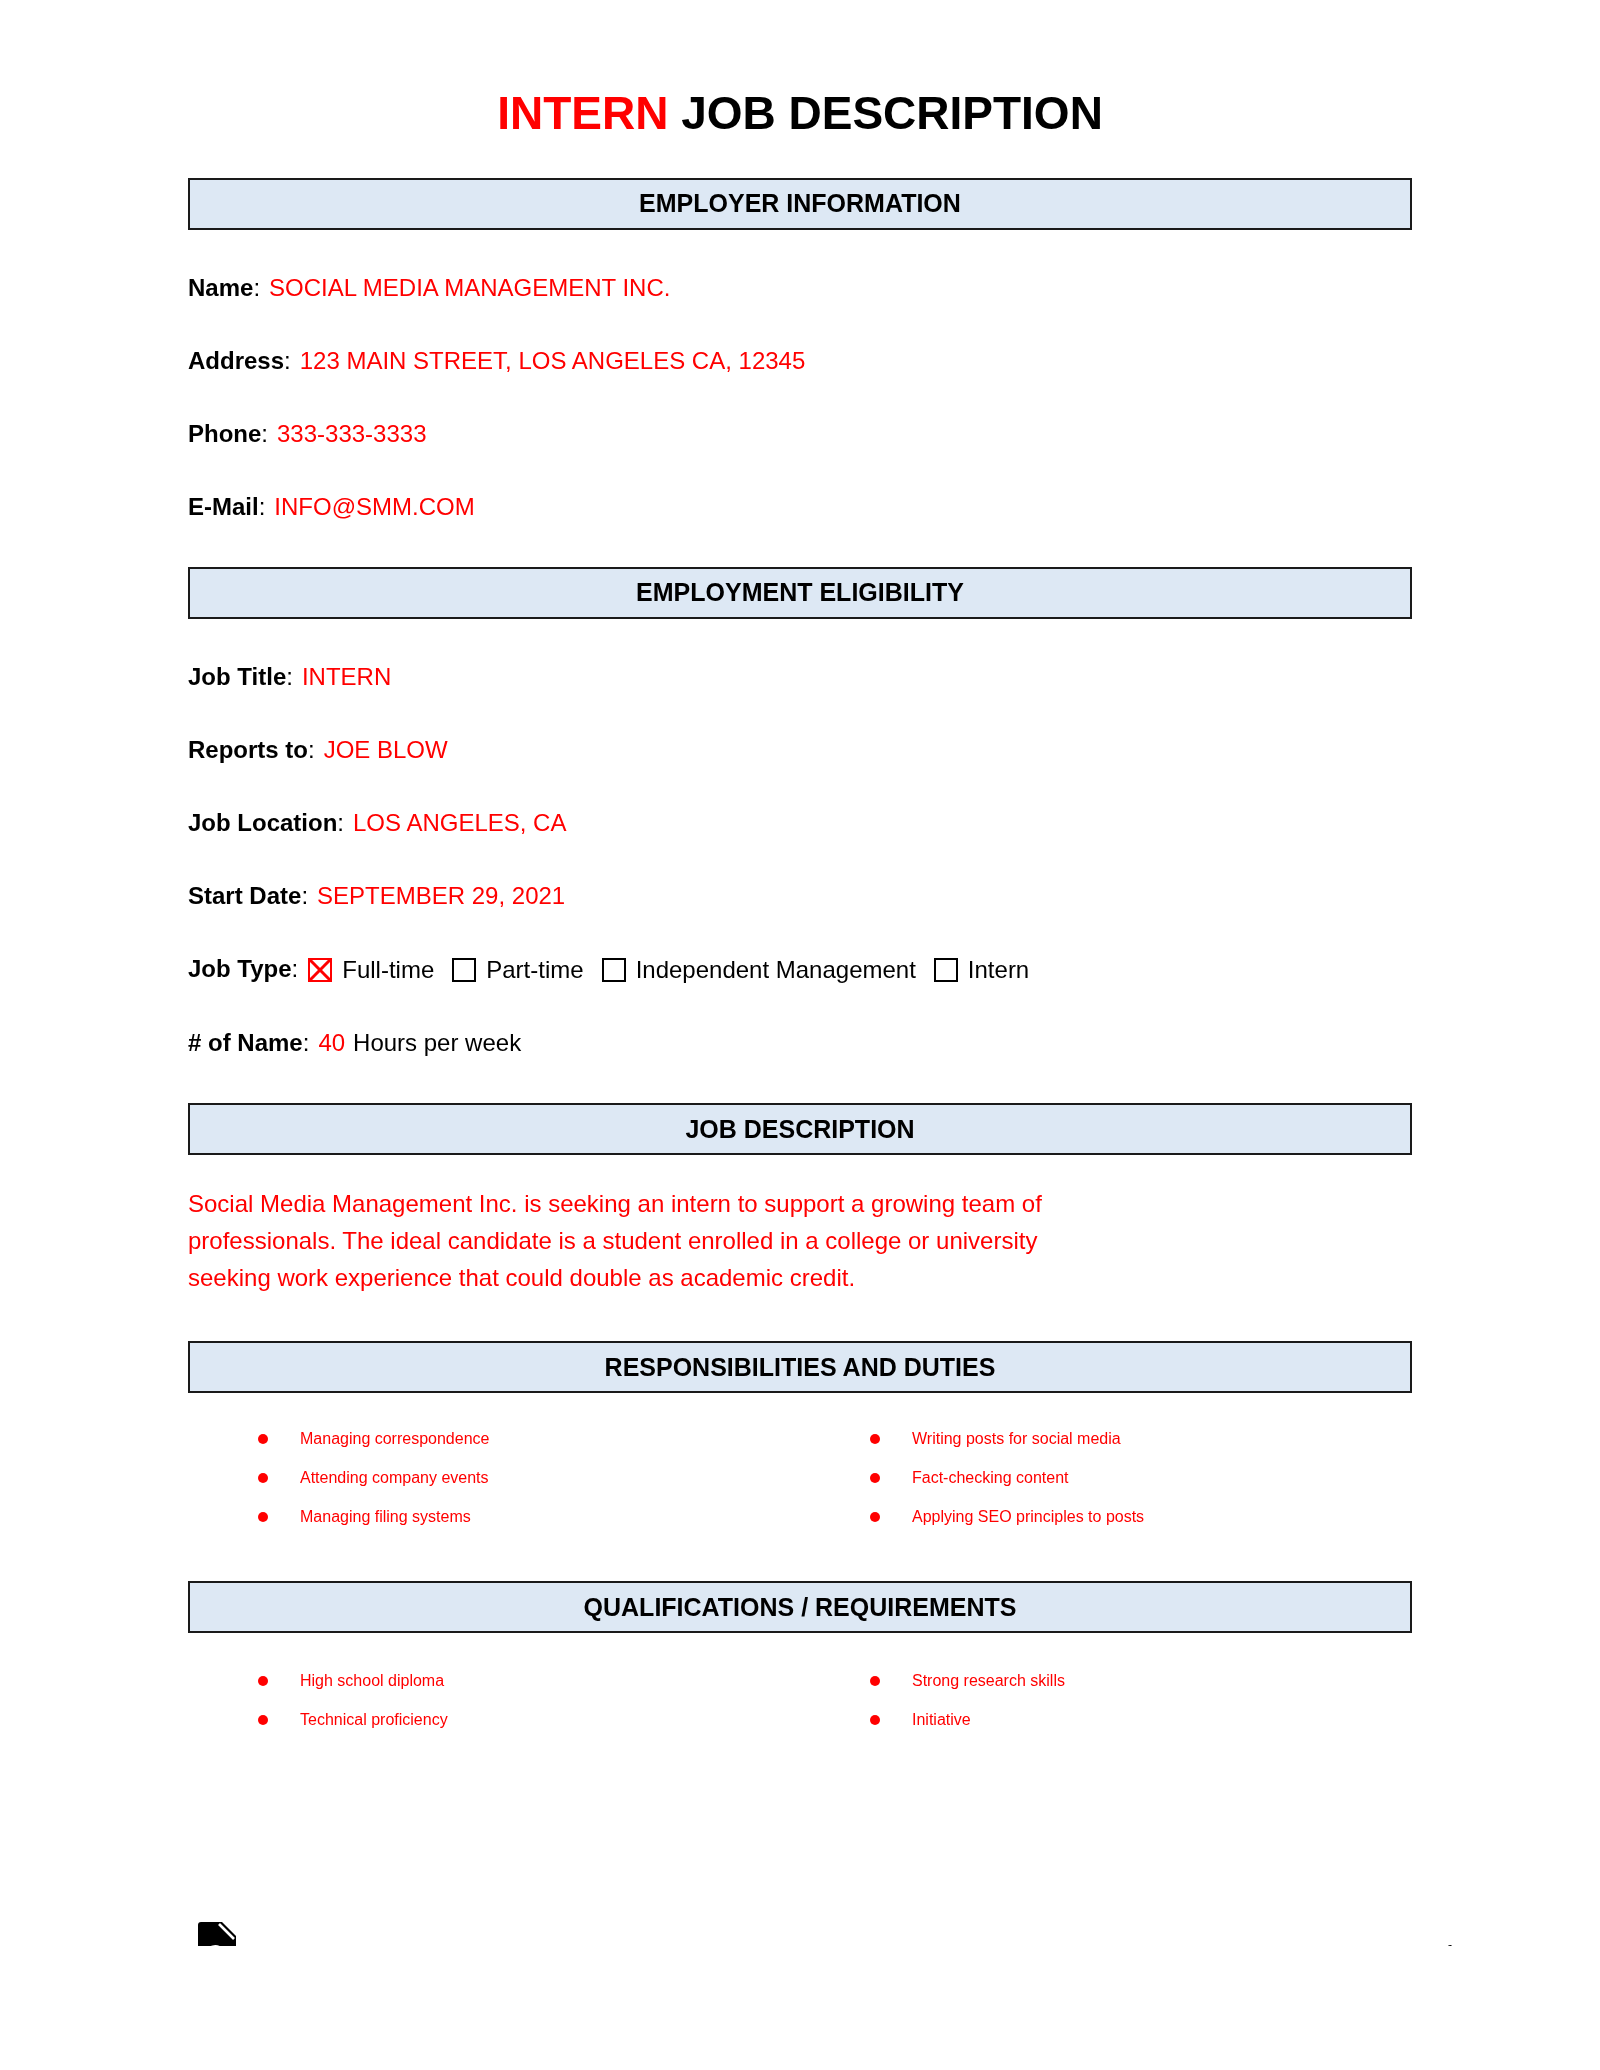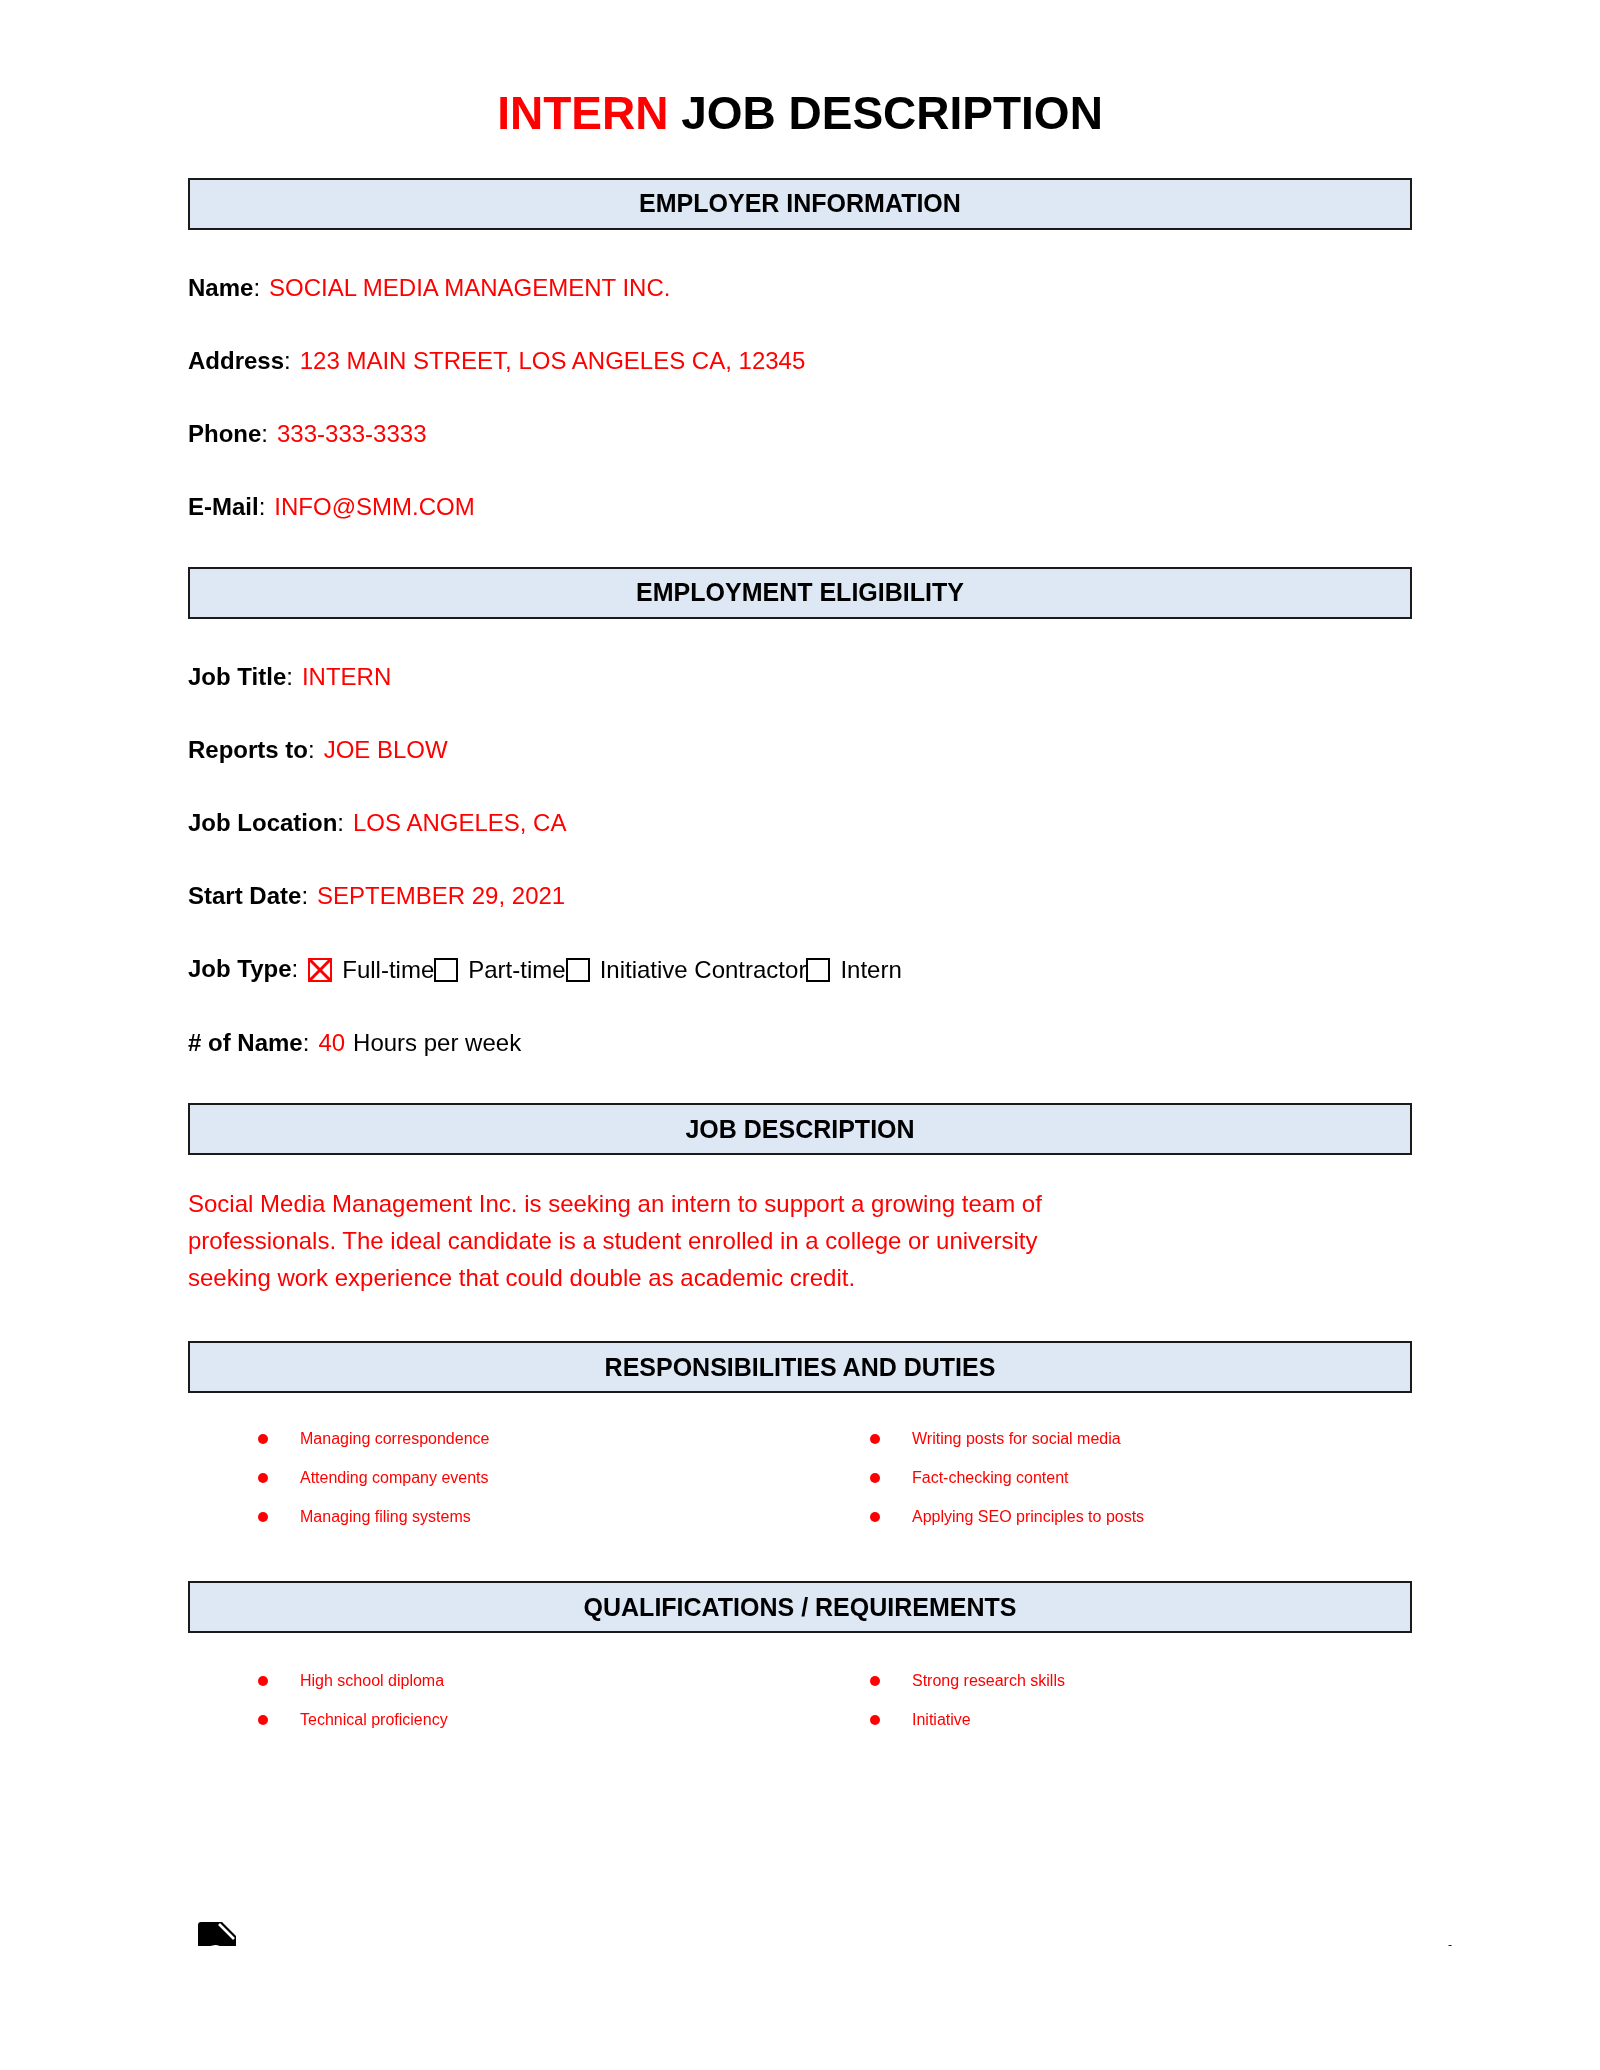--- a/index.html
+++ b/index.html
@@ -26,21 +26,21 @@
     display:flex;align-items:center;justify-content:center;
     font-size:25px;font-weight:bold;color:#000;
   }
   .secbox.first{margin-top:38px;}
   .field{margin:43px 0 0;font-size:24px;line-height:30px;}
   .lbl{font-weight:bold;color:#000;}
   .sep{color:#000;}
   .val{color:var(--accent-red);margin-left:9px;}
   .suffix{color:#000;margin-left:8px;}
   
-  .opts{display:inline-flex;align-items:center;margin-left:10px;vertical-align:middle;}
+  .opts{display:inline-flex;align-items:center;gap:18px;margin-left:10px;vertical-align:middle;}
   .opt{display:inline-flex;align-items:center;}
   .cbx{
     display:inline-block;width:24px;height:24px;border:2px solid #000;
     position:relative;margin-right:10px;overflow:hidden;flex:0 0 auto;
   }
   .cbx.checked{border-color:var(--accent-red);}
   .cbx.checked::before,.cbx.checked::after{
     content:"";position:absolute;left:50%;top:50%;width:3px;height:32px;
     background:var(--accent-red);
   }
@@ -109,21 +109,21 @@
           <span class="opt">
             <span class="cbx checked"></span>
             <span>Full-time</span>
           </span>
           <span class="opt">
             <span class="cbx unchecked"></span>
             <span>Part-time</span>
           </span>
           <span class="opt">
             <span class="cbx unchecked"></span>
-            <span>Initiative Contractor</span>
+            <span>Independent Management</span>
           </span>
           <span class="opt">
             <span class="cbx unchecked"></span>
             <span>Intern</span>
           </span>
         </span></p>
 
     <p class="field"><span class="lbl"># of Name</span><span class="sep">:</span><span class="val">40</span><span class="suffix">Hours per week</span></p>
 
     <div class="secbox">

